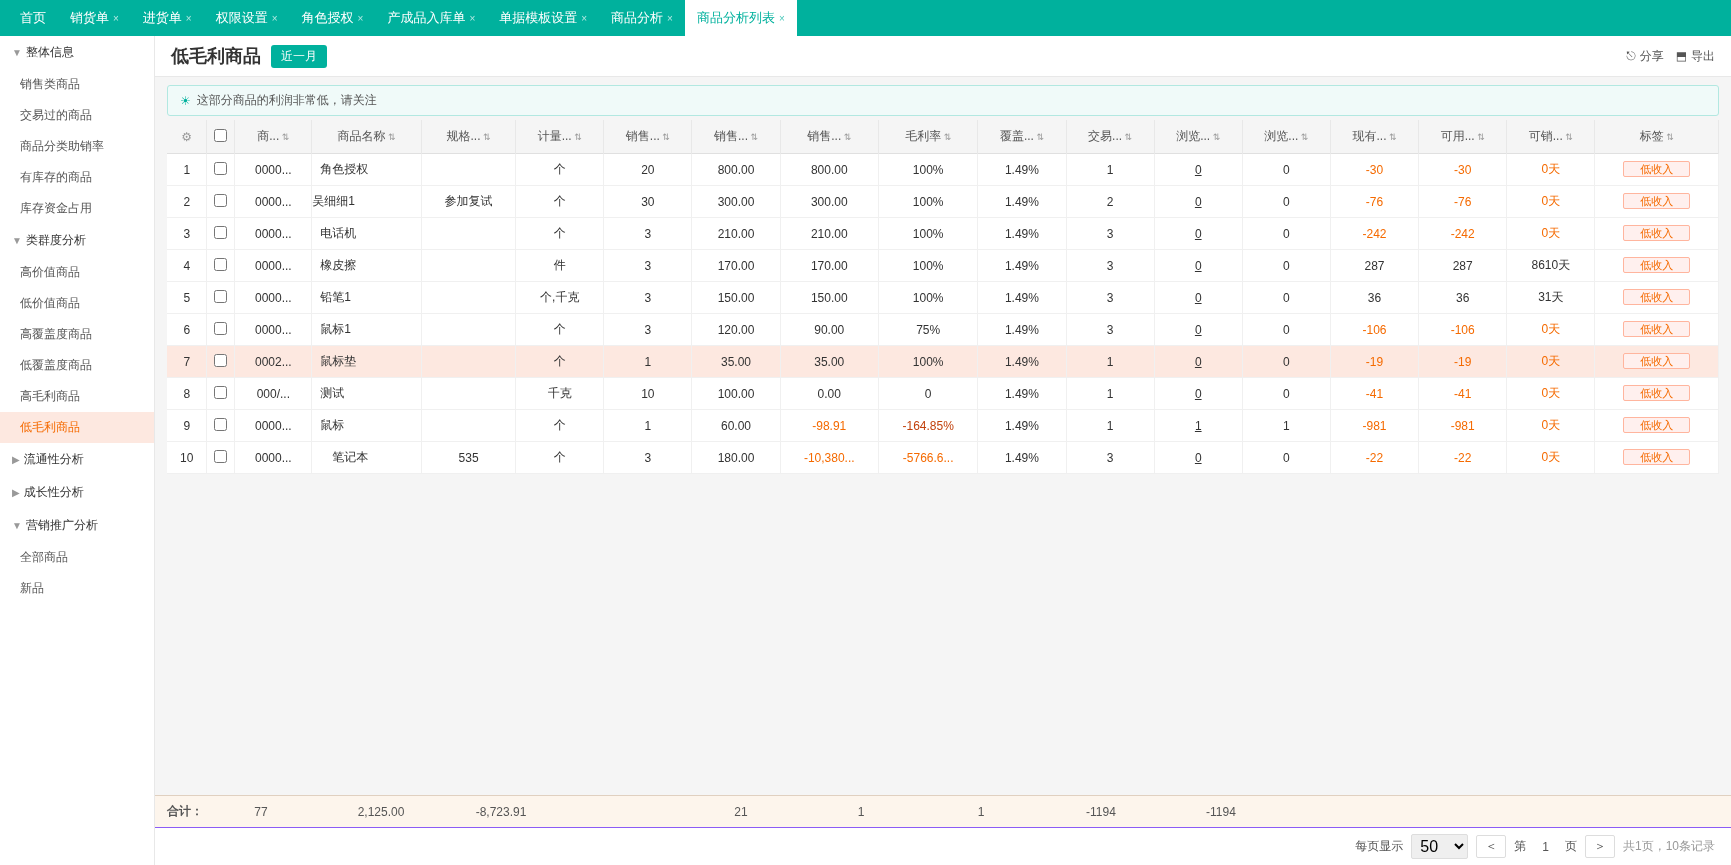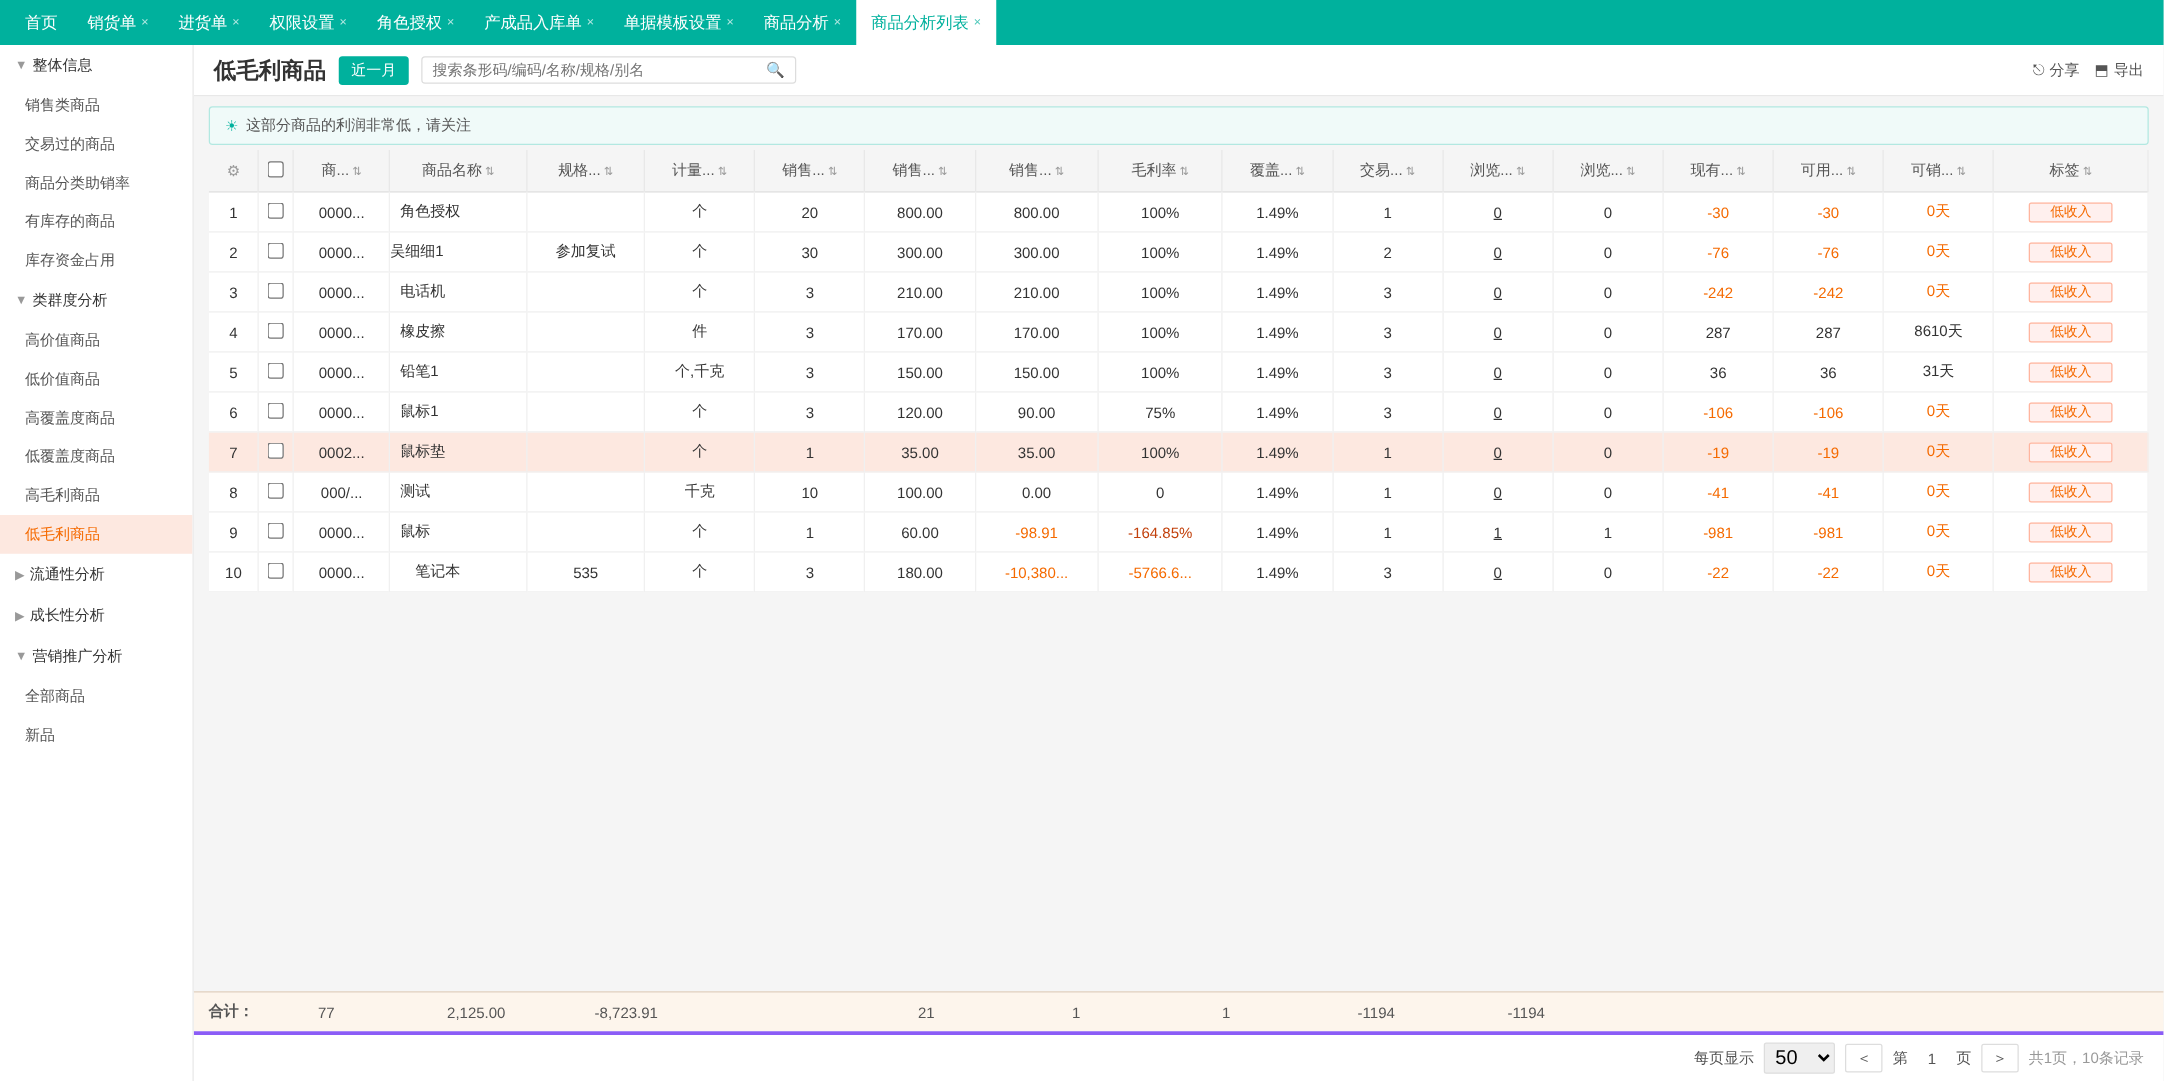--- a/index.html
+++ b/index.html
@@ -203,21 +203,21 @@
     }
     .footer-val { min-width: 60px; text-align: center; }
 
     
     .pagination-bar {
       display: flex;
       align-items: center;
       justify-content: flex-end;
       padding: 6px 16px;
       background: #fff;
-      border-top: 3px solid #8b5cf6;
+      border-top: 1px solid #8b5cf6;
       font-size: 12px;
       color: #555;
       gap: 8px;
     }
     .page-size-label { color: #555; }
     .page-size-select {
       border: 1px solid #ddd;
       border-radius: 2px;
       padding: 2px 4px;
       font-size: 16px;
@@ -280,24 +280,20 @@
         <div class="sidebar-group-header"><span class="arrow">▼</span>营销推广分析</div>
         <div class="sidebar-item">全部商品</div>
         <div class="sidebar-item">新品</div>
       </aside>
 
     <div class="content">
 
       <div class="content-header">
         <span class="page-title">低毛利商品</span>
         <button class="time-filter-btn">近一月</button>
-        <div class="search-box">
-          <input type="text" placeholder="搜索条形码/编码/名称/规格/别名" style="">
-          <span class="search-icon">🔍</span>
-        </div>
         <div class="header-actions">
           <div class="header-btn">
             <span>⎋</span>
             <span>分享</span>
           </div>
           <div class="header-btn">
             <span>⬒</span>
             <span>导出</span>
           </div>
         </div>

